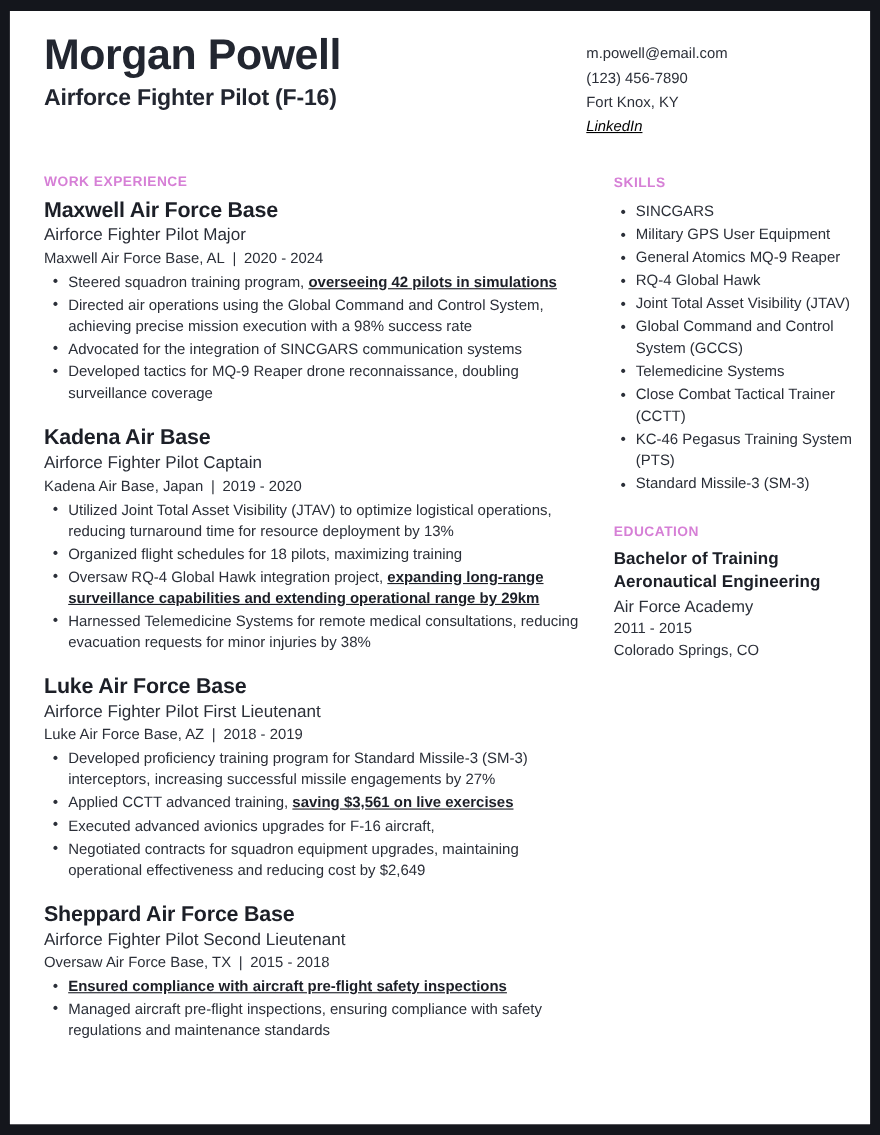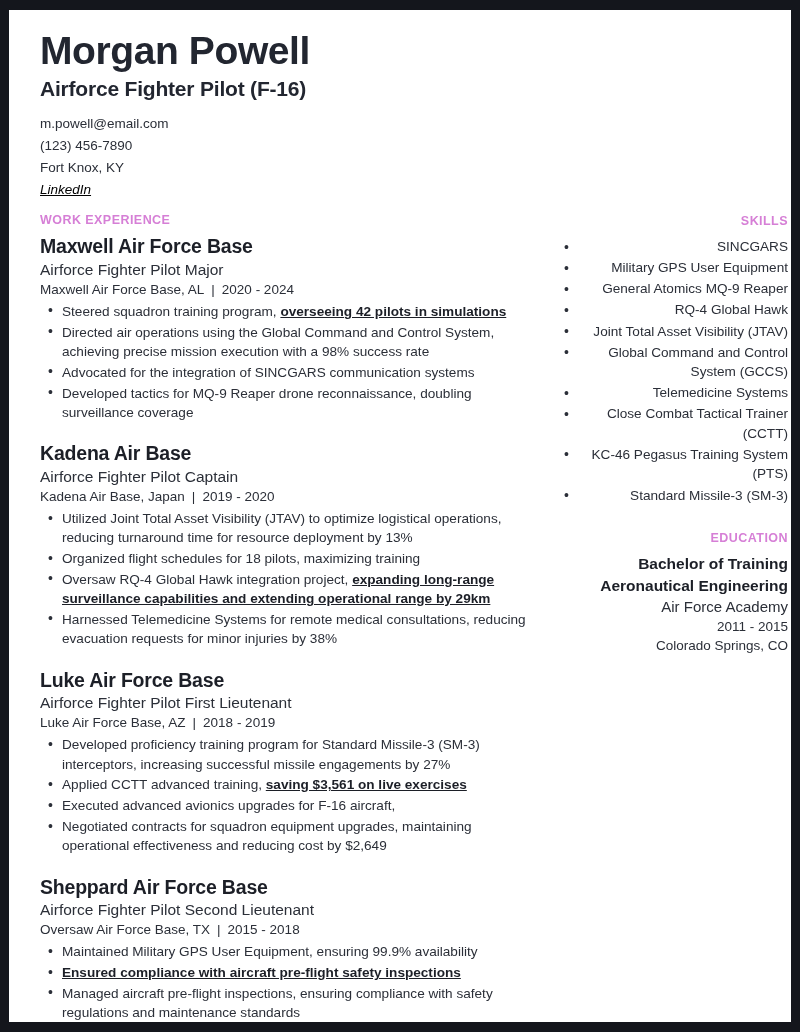--- a/index.html
+++ b/index.html
@@ -32,22 +32,21 @@
     padding: 16px 22px 0 31px;
     display: flex;
     flex-direction: column;
   }
 
   
   .header {
     display: flex;
     align-items: flex-start;
     justify-content: space-between;
-    margin-bottom: 12px;
-    flex-direction: column;
+    margin-bottom: 32px;
   }
   .name-block { padding-top: 4px; }
   .name {
     font-size: 39px;
     font-weight: 700;
     letter-spacing: -0.4px;
     color: #222630;
     line-height: 1.08;
     margin: 0 0 5px 0;
   }
@@ -74,21 +73,21 @@
   }
 
   
   .columns {
     display: flex;
     align-items: flex-start;
     gap: 26px;
     flex: 1;
   }
   .col-main { width: 492px; flex: none; }
-  .col-side { width: 230px; flex: none; padding-top: 1px; text-align: right; }
+  .col-side { width: 230px; flex: none; padding-top: 1px; }
 
   .section-heading {
     font-size: 12.5px;
     font-weight: 700;
     letter-spacing: 0.45px;
     color: #d67fd6;
     text-transform: uppercase;
     margin: 0 0 7px 0;
   }
   .side .section-heading { margin-bottom: 9px; }
@@ -247,21 +246,20 @@
                 <li><span>Applied CCTT advanced training, </span><span class="em">saving $3,561 on live exercises</span></li>
                 <li><span>Executed advanced avionics upgrades for F-16 aircraft,</span></li>
                 <li><span>Negotiated contracts for squadron equipment upgrades, maintaining operational effectiveness and reducing cost by $2,649</span></li>
               </ul>
             </div>
             <div class="job">
               <div class="job-company">Sheppard Air Force Base</div>
               <div class="job-role">Airforce Fighter Pilot Second Lieutenant</div>
               <div class="job-meta"><span>Oversaw Air Force Base, TX</span><span class="sep">|</span><span>2015 - 2018</span></div>
               <ul class="bullets">
-                <li><span>Maintained Military GPS User Equipment, ensuring 99.9% availability</span></li>
                 <li><span class="em">Ensured compliance with aircraft pre-flight safety inspections</span></li>
                 <li><span>Managed aircraft pre-flight inspections, ensuring compliance with safety regulations and maintenance standards</span></li>
               </ul>
             </div>
           </div>
       </div>
 
       <div class="col-side side">
         <div class="side-block">
           <div class="section-heading">SKILLS</div>

